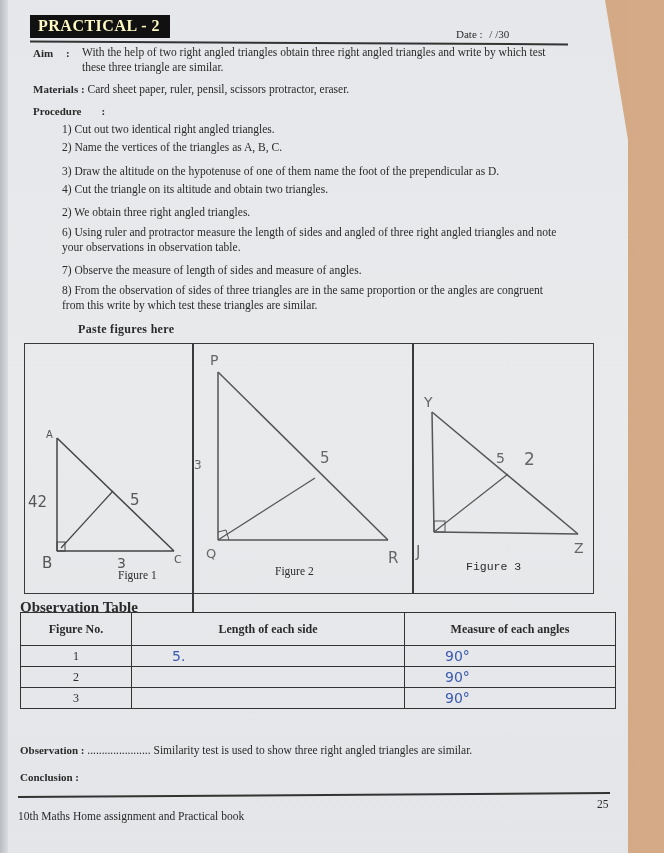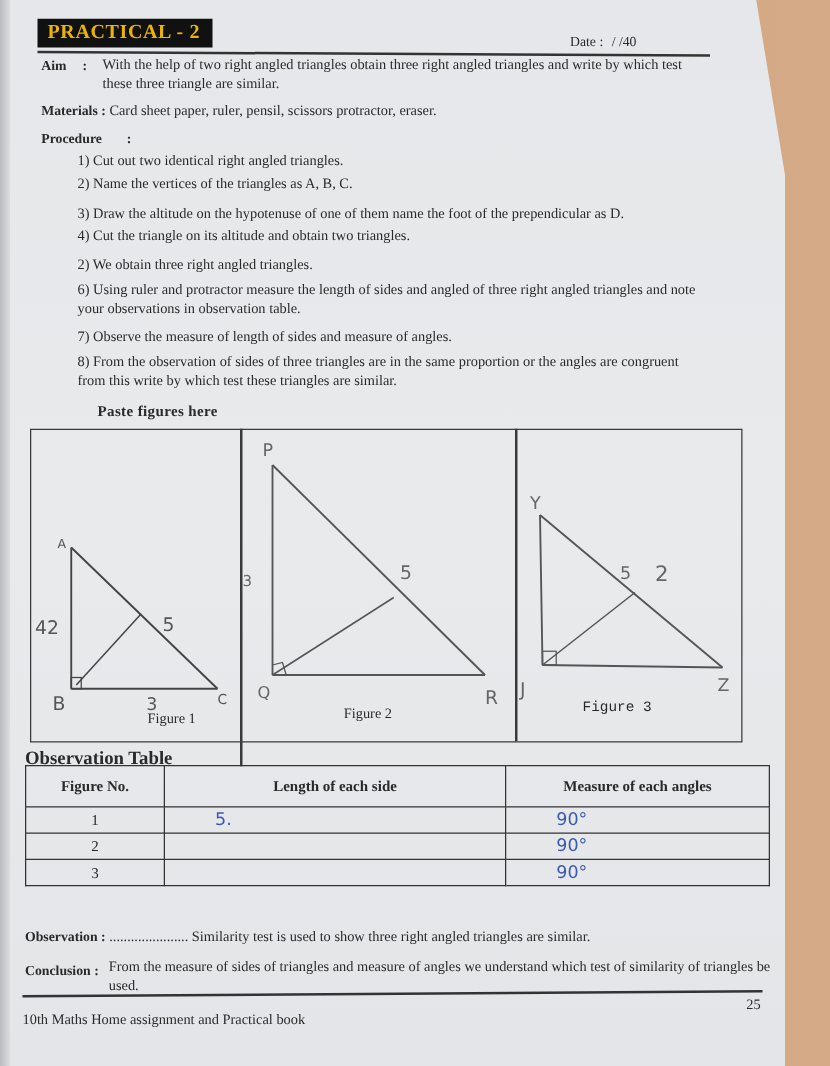--- a/index.html
+++ b/index.html
@@ -13,21 +13,21 @@
     position:absolute; left:0; top:0; width:628px; height:853px;
     background: linear-gradient(180deg, #e6e7ea 0%, #e9eaec 50%, #e4e5e8 100%);
     clip-path: polygon(0 0, 605px 0, 628px 140px, 628px 853px, 0 853px);
   }
   .page::before {
     content:""; position:absolute; left:0; top:0; width:8px; height:100%;
     background: linear-gradient(90deg, #b9bcc2, #dcdde0);
   }
   .abs { position:absolute; }
   .title-bar {
-    left:30px; top:15px; background:#111; color:#eab308;
+    left:30px; top:15px; background:#111; color:#fef9c3;
     font-weight:bold; font-size:16px; padding:2px 10px 3px 8px; letter-spacing:0.5px;
   }
   .header-line { left:30px; top:42px; width:538px; height:2px; background:#333; transform:rotate(0.3deg); }
   .date { left:456px; top:28px; font-size:11px; }
   .date span { margin-right:4px; }
   .label { font-weight:bold; font-size:11px; }
   .txt { font-size:11.5px; line-height:15px; }
   .aim-label { left:33px; top:47px; }
   .aim-colon { left:66px; top:47px; }
   .aim-text { left:82px; top:45px; width:490px; }
@@ -50,21 +50,21 @@
   .footer-line { left:18px; top:794px; width:592px; height:1.5px; background:#333; transform:rotate(-0.4deg); }
 </style>
 </head>
 <body>
 
 <div class="page">
 
   <div class="abs title-bar">PRACTICAL - 2</div>
   <div class="abs date">
     <span>Date :</span>
-    <span>/     /40</span>
+    <span>/     /30</span>
   </div>
   <div class="abs header-line"></div>
 
   <div class="abs label aim-label">Aim</div>
   <div class="abs label aim-colon">:</div>
   <div class="abs mat txt">
     <span class="label">Materials :</span>
     <span>Card sheet paper, ruler, pensil, scissors protractor, eraser.</span>
   </div>
 
@@ -174,18 +174,17 @@
       </tr>
     </tbody>
   </table>
 
   <div class="abs txt" style="left:20px; top:743px; width:600px;">
     <span class="label">Observation :</span>
     <span>......................</span>
     <span>Similarity test is used to show three right angled triangles are similar.</span>
   </div>
   <div class="abs label" style="left:20px; top:771px;text-align:center;">Conclusion :</div>
-  <div class="abs txt" style="left:87px; top:767px; width:540px; text-indent:0;">From the measure of sides of triangles and measure of angles we understand which test of similarity of triangles be used.</div>
 
   <div class="abs footer-line"></div>
   <div class="abs txt" style="left:597px; top:797px;">25</div>
   <div class="abs txt" style="left:18px; top:809px;">10th Maths Home assignment and Practical book</div>
 </div>
 
 </body></html>

